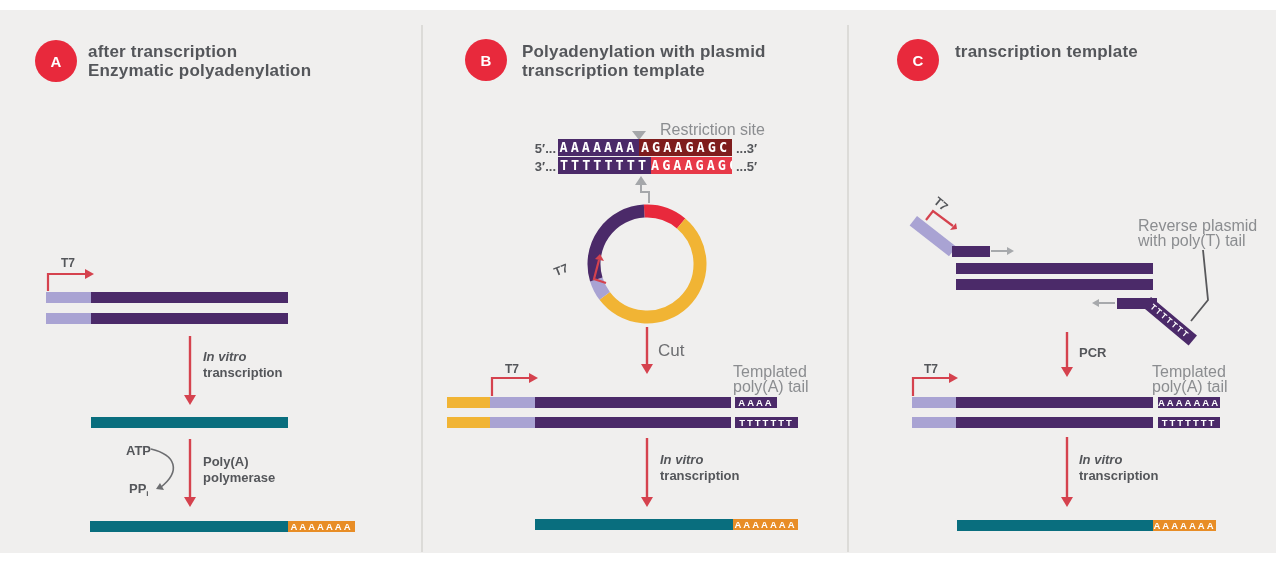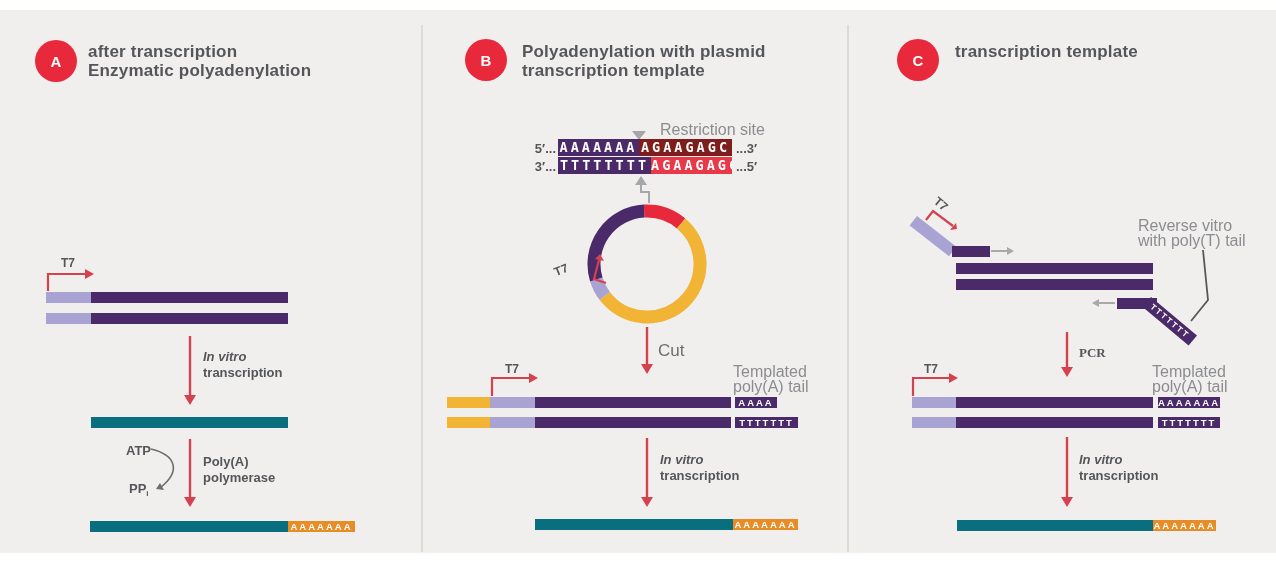--- a/index.html
+++ b/index.html
@@ -205,31 +205,31 @@
   </div>
   <div class="title" style="left:955px;top:42px;">
     <div>transcription template</div>
   </div>
 
   <div class="t7 rot" style="left:940px;top:194px;transform:rotate(40deg);">T7</div>
   <div class="bar rot" style="left:917px;top:216px;width:50px;height:12px;background:#a9a3d3;transform:rotate(38deg);"></div>
   <div class="bar" style="left:952px;top:246px;width:38px;background:#4b2a69;"></div>
 
   <div class="lbl-gray" style="left:1138px;top:218px;">
-    <div>Reverse vitro</div>
+    <div>Reverse plasmid</div>
     <div>with poly(T) tail</div>
   </div>
 
   <div class="bar" style="left:956px;top:263px;width:197px;background:#4b2a69;"></div>
   <div class="bar" style="left:956px;top:279px;width:197px;background:#4b2a69;"></div>
 
   <div class="bar" style="left:1117px;top:298px;width:40px;background:#4b2a69;"></div>
   <div class="tailbox rot" style="left:1151px;top:297px;width:60px;height:13px;line-height:13px;font-size:8px;background:#4b2a69;transform:rotate(40deg);">TTTTTTT</div>
 
-  <div class="lbl-dark" style="left:1079px;top:345px;font-family:Liberation Serif, serif;">PCR</div>
+  <div class="lbl-dark" style="left:1079px;top:345px;">PCR</div>
 
   <div class="t7" style="left:924px;top:362px;">T7</div>
   <div class="lbl-gray" style="left:1152px;top:364px;">
     <div>Templated</div>
     <div>poly(A) tail</div>
   </div>
 
   <div class="bar" style="left:912px;top:397px;width:44px;background:#a9a3d3;"></div>
   <div class="bar" style="left:956px;top:397px;width:197px;background:#4b2a69;"></div>
   <div class="tailbox" style="left:1158px;top:397px;width:62px;background:#4b2a69;">AAAAAAA</div>

